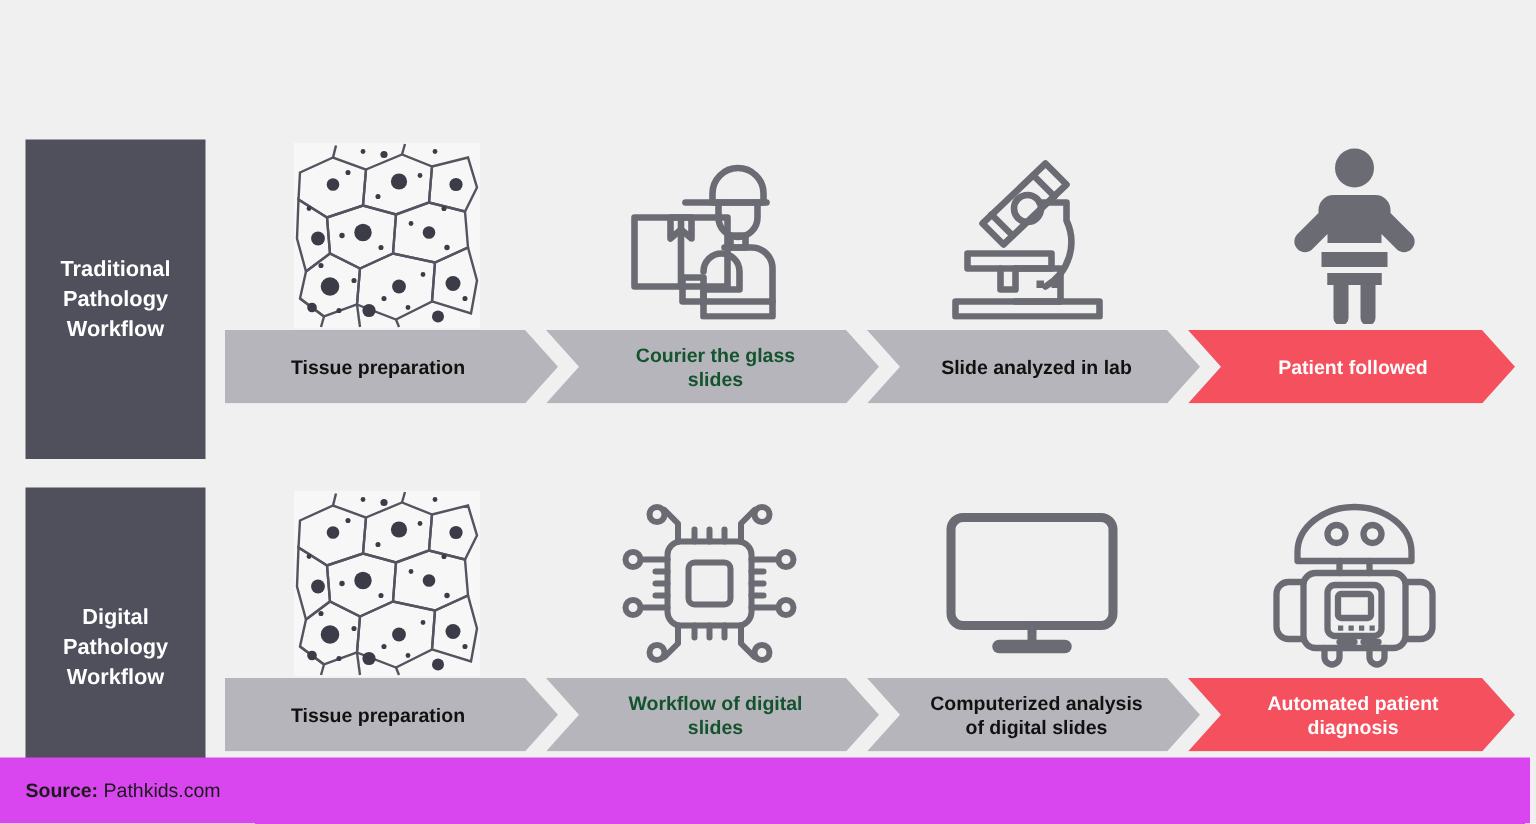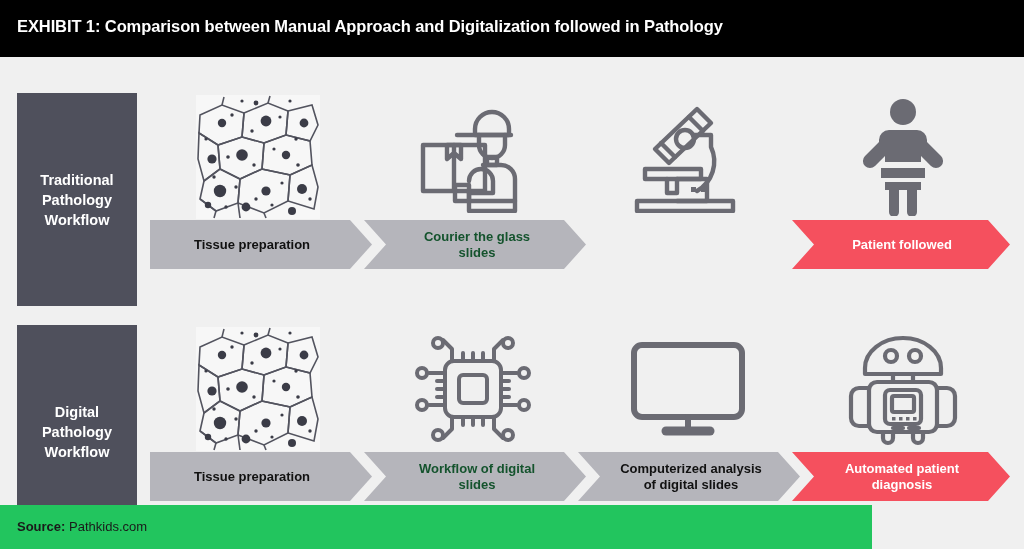--- a/index.html
+++ b/index.html
@@ -88,39 +88,36 @@
   }
   .chev.s3{
     left:642px;width:218px;background:#f5505e;
     clip-path:polygon(0 0, 196px 0, 218px 50%, 196px 100%, 0 100%, 22px 50%);
     color:#ffffff;
     padding-left:14px;padding-right:12px;
   }
 
   
   .footer{
-    position:absolute;left:0;bottom:0;width:872px;height:44px;
-    background:#22c55e;
+    position:absolute;left:0;bottom:0;width:1020px;height:44px;
+    background:#d946ef;
   }
   .footer-text{
     position:absolute;left:17px;top:14px;
     font-size:13px;color:#1a1a1a;
   }
   .footer-text b{font-weight:bold;}
 
   svg{display:block;}
 </style>
 </head>
 <body>
 
 <div class="page">
 
-  <div class="header">
-    <div class="header-title">EXHIBIT 1: Comparison between Manual Approach and Digitalization followed in Pathology</div>
-  </div>
 
   <div class="row row-1">
 
     <div class="label-box">
       <div class="label-text">Traditional
 Pathology
 Workflow</div>
     </div>
 
     <div class="icons">
@@ -253,20 +250,23 @@
     </div>
 
     <div class="chev-bar">
       <div class="chev s0">
         <span class="chev-lbl">Tissue preparation</span>
       </div>
       <div class="chev s1">
         <span class="chev-lbl">Courier the glass
 slides</span>
       </div>
+      <div class="chev s2">
+        <span class="chev-lbl">Slide analyzed in lab</span>
+      </div>
       <div class="chev s3">
         <span class="chev-lbl">Patient followed</span>
       </div>
     </div>
   </div>
 
   <div class="row row-2">
 
     <div class="label-box">
       <div class="label-text">Digital

